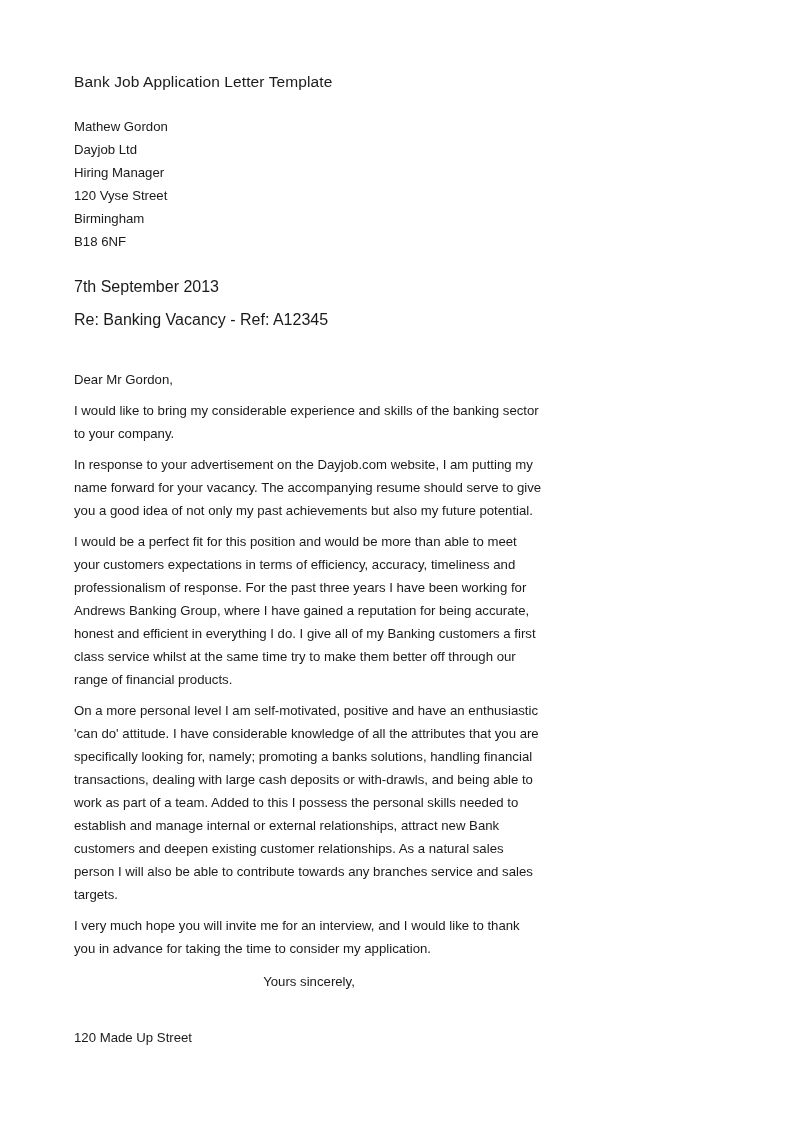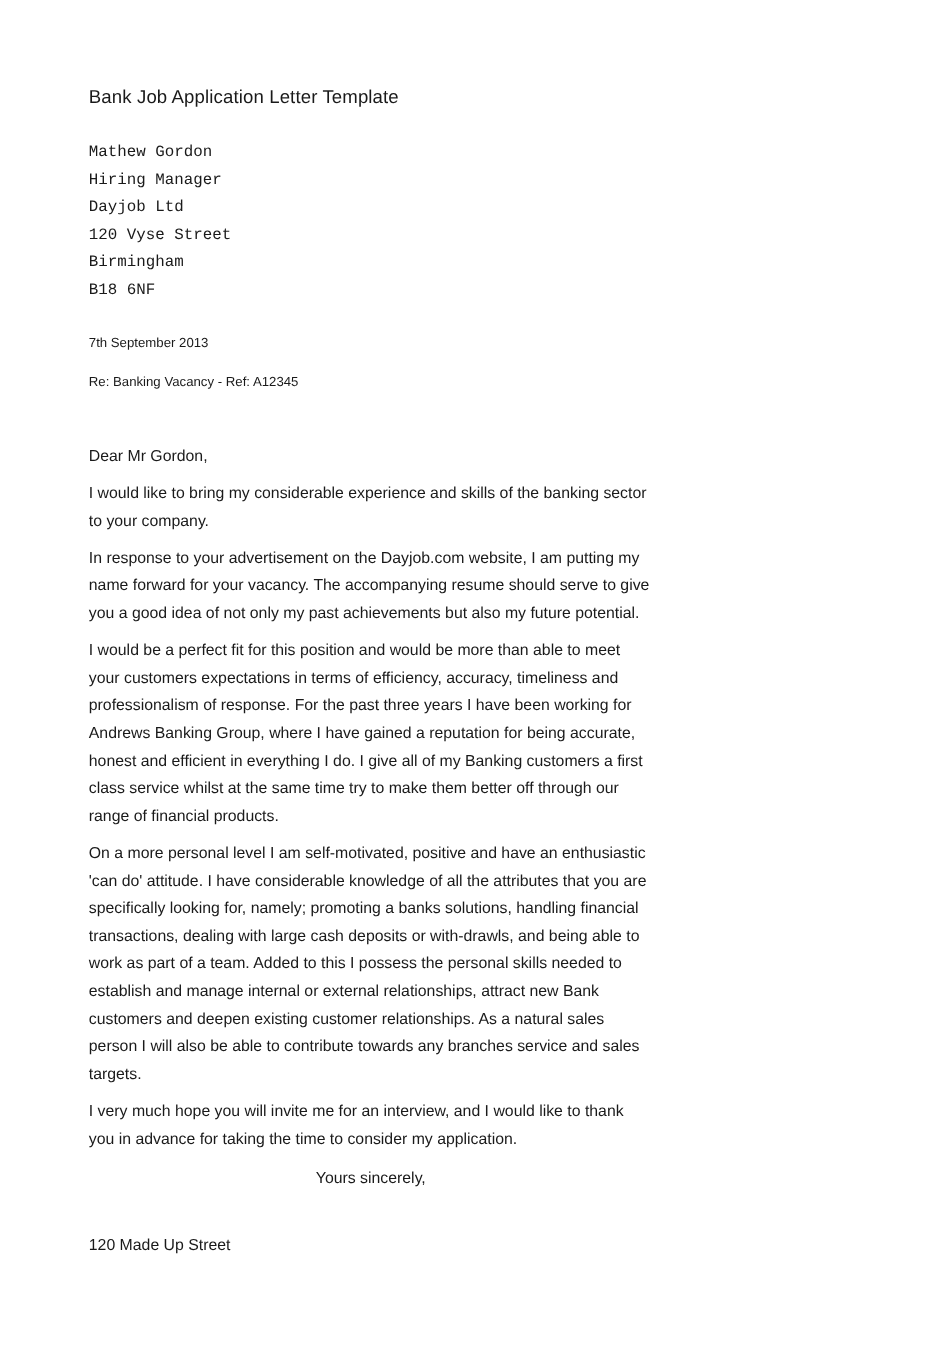--- a/index.html
+++ b/index.html
@@ -33,30 +33,29 @@
   .doc-title {
     font-size: 15.5px;
     line-height: 23px;
     font-weight: normal;
     color: #1a1a1a;
     margin: 0 0 22px 0;
     letter-spacing: 0.1px;
   }
   .address-block {
     margin: 0 0 22px 0;
-    font-family: Liberation Mono, monospace;
   }
   .address-line {
     font-size: 13.2px;
     line-height: 23px;
     white-space: pre;
   }
   .date-line,
   .ref-line {
-    font-size: 11px;
+    font-size: 16px;
     line-height: 23px;
     margin: 0 0 10px 0;
     white-space: pre;
   }
   .ref-line {
     margin-bottom: 12px;
   }
   .salutation {
     font-size: 13.2px;
     line-height: 23px;
@@ -88,22 +87,22 @@
 </head>
 <body>
 
 <div class="page">
   <div class="letter">
 
     <h1 class="doc-title">Bank Job Application Letter Template</h1>
 
     <div class="address-block">
       <div class="address-line">Mathew Gordon</div>
+      <div class="address-line">Dayjob Ltd</div>
       <div class="address-line">Hiring Manager</div>
-      <div class="address-line">Dayjob Ltd</div>
       <div class="address-line">120 Vyse Street</div>
       <div class="address-line">Birmingham</div>
       <div class="address-line">B18 6NF</div>
     </div>
 
     <div class="date-line">7th September 2013</div>
 
     <div class="ref-line">Re: Banking Vacancy - Ref: A12345</div>
 
     <div class="salutation">Dear Mr Gordon,</div>

